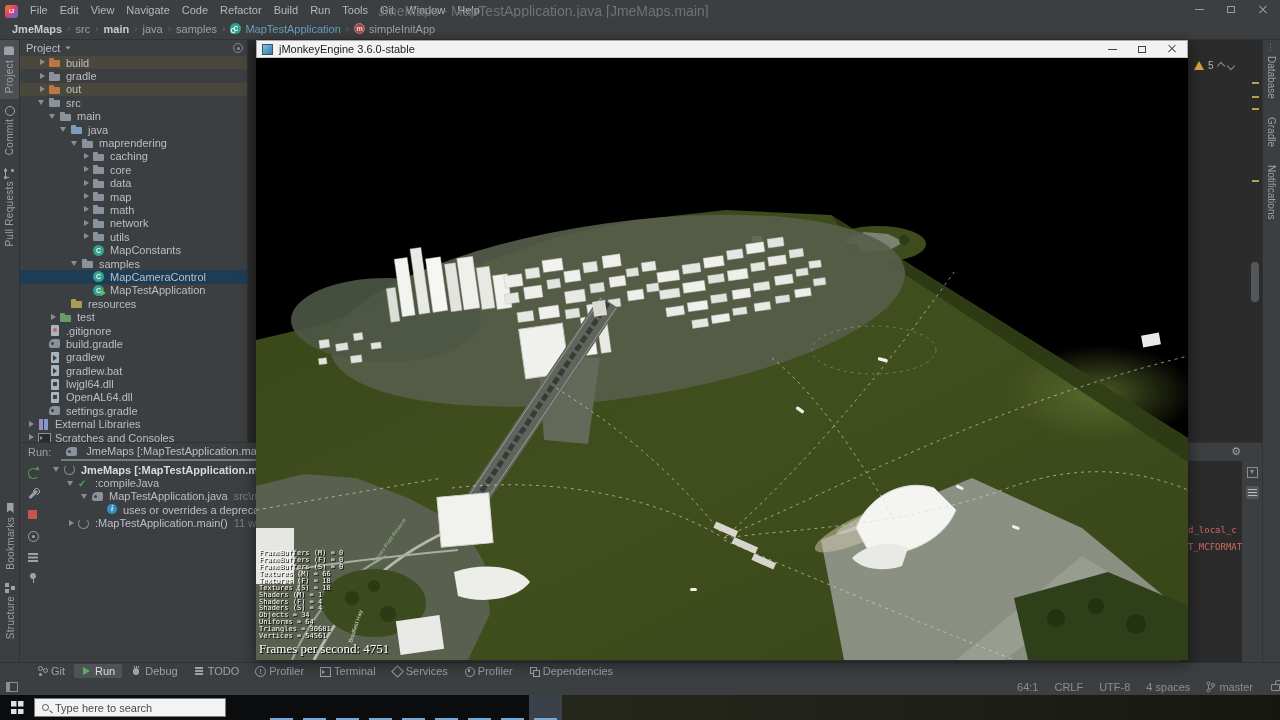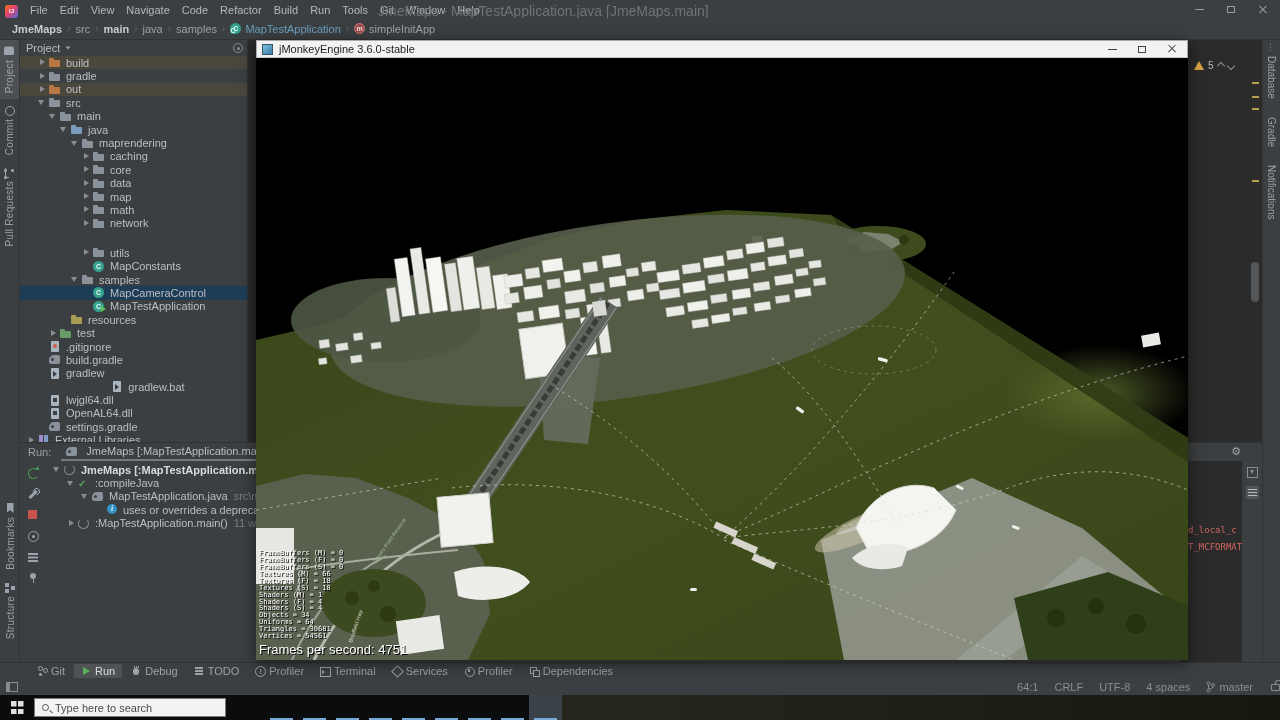--- a/index.html
+++ b/index.html
@@ -208,21 +208,21 @@
   .jme-ctl{margin-left:auto;display:flex;}
   .jc{width:30px;height:17px;display:flex;align-items:center;justify-content:center;position:relative;}
   .jc-min i{width:9px;height:1px;background:#444;display:block;}
   .jc-max i{width:8px;height:7px;border:1px solid #444;display:block;}
   .jc-close i{position:absolute;width:10px;height:1.2px;background:#444;}
   .jc-close .x1{transform:rotate(45deg);} .jc-close .x2{transform:rotate(-45deg);}
   .viewport{position:absolute;left:0;top:18px;width:932px;height:602px;background:#000;overflow:hidden;}
   .scene{position:absolute;left:0;top:0;width:932px;height:602px;}
   .stats{position:absolute;left:3px;bottom:20px;font-family:"DejaVu Sans Mono",monospace;font-size:7px;line-height:6.9px;
     color:#fff;text-shadow:1px 1px 0 #000;}
-  .fps{position:absolute;left:3px;bottom:3px;font-size:13px;color:#fff;text-shadow:1px 1px 0 #000;font-family:Liberation Sans, sans-serif;}
+  .fps{position:absolute;left:3px;bottom:3px;font-size:13px;color:#fff;text-shadow:1px 1px 0 #000;font-family:Liberation Serif, serif;}
 
   
   .taskbar{position:absolute;left:0;top:695px;width:1280px;height:25px;background:#0b0c0e;display:flex;align-items:center;z-index:6;}
   .tb-right{position:absolute;left:558px;top:0;width:722px;height:25px;background:linear-gradient(90deg,#26271c,#1e2018 55%,#16180f);}
   .startbtn{width:34px;height:25px;display:flex;align-items:center;justify-content:center;}
   .wingrid{width:13px;height:13px;background-image:linear-gradient(#dfe1e3,#dfe1e3),linear-gradient(#dfe1e3,#dfe1e3),linear-gradient(#dfe1e3,#dfe1e3),linear-gradient(#dfe1e3,#dfe1e3);
     background-size:5.5px 5.5px;background-position:0 0,7.5px 0,0 7.5px,7.5px 7.5px;background-repeat:no-repeat;}
   .searchbox{width:192px;height:19px;background:#f3f3f3;border:1px solid #7b7b7b;display:flex;align-items:center;font-size:11px;color:#4a4a4a;gap:6px;padding-left:7px;white-space:nowrap;}
   .smag{width:7px;height:7px;border:1.4px solid #555;border-radius:50%;position:relative;flex:none;}
   .smag::after{content:"";position:absolute;left:5.5px;top:5.5px;width:3.5px;height:1.4px;background:#555;transform:rotate(45deg);}
@@ -442,21 +442,21 @@
         <div class="row" style="padding-left: 61px;">
           <span class="ch ch-c"></span>
           <span class="ti ic-package package"></span>
           <span>math</span>
         </div>
         <div class="row" style="padding-left: 61px;">
           <span class="ch ch-c"></span>
           <span class="ti ic-package package"></span>
           <span>network</span>
         </div>
-        <div class="row" style="padding-left: 61px; margin-top: 16px;">
+        <div class="row" style="padding-left: 61px;">
           <span class="ch ch-c"></span>
           <span class="ti ic-package package"></span>
           <span>utils</span>
         </div>
         <div class="row" style="padding-left: 61px;">
           <span class="ch"></span>
           <span class="ti ic-class class"></span>
           <span>MapConstants</span>
         </div>
         <div class="row" style="padding-left: 50px;">
@@ -492,21 +492,21 @@
         <div class="row" style="padding-left: 17px;">
           <span class="ch"></span>
           <span class="ti ic-gradle-file gradle-file"></span>
           <span>build.gradle</span>
         </div>
         <div class="row" style="padding-left: 17px;">
           <span class="ch"></span>
           <span class="ti ic-file-script file-script"></span>
           <span>gradlew</span>
         </div>
-        <div class="row" style="padding-left: 17px; justify-content: center;">
+        <div class="row" style="padding-left: 17px;">
           <span class="ch"></span>
           <span class="ti ic-file-bat file-bat"></span>
           <span>gradlew.bat</span>
         </div>
         <div class="row" style="padding-left: 17px;">
           <span class="ch"></span>
           <span class="ti ic-file-dll file-dll"></span>
           <span>lwjgl64.dll</span>
         </div>
         <div class="row" style="padding-left: 17px;">

